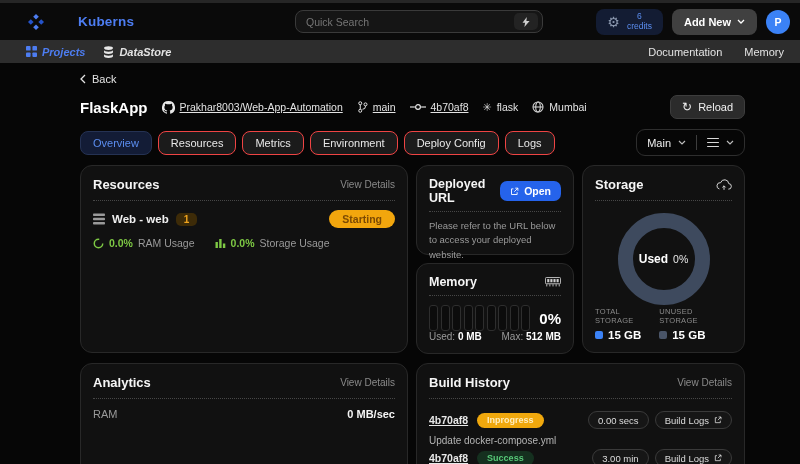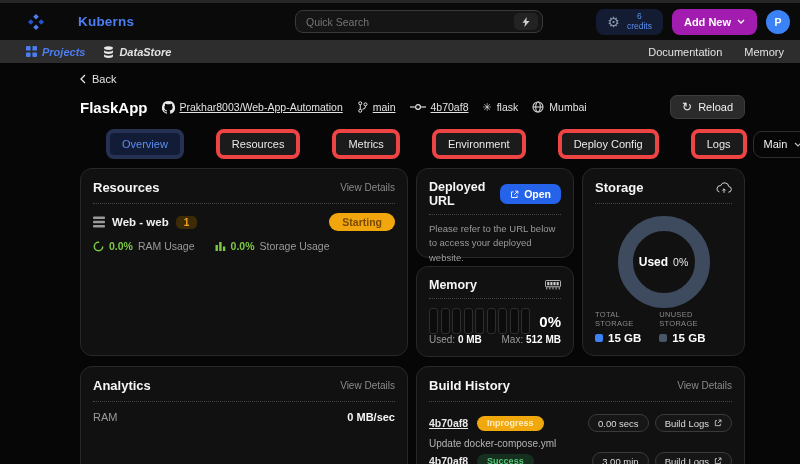--- a/index.html
+++ b/index.html
@@ -14,21 +14,21 @@
   .search-box { position:absolute; left:295px; top:7px; width:248px; height:23px; background:#151515;
     border:1px solid #3a3a3a; border-radius:8px; display:flex; align-items:center; padding:0 4px 0 10px; }
   .search-box input { flex:1; background:transparent; border:none; outline:none; color:#9ca3af;
     font-size:10.5px; font-family:inherit; }
   .kbd-box { width:24px; height:17px; background:#232323; border-radius:5px; display:flex; align-items:center; justify-content:center; }
   .bar-right { position:absolute; right:10px; top:0; height:37px; display:flex; align-items:center; gap:9px; }
   .credits { display:flex; align-items:center; gap:7px; background:#131c33; border-radius:8px; padding:3px 11px; height:26px; }
   .gear { color:#8a97ad; font-size:14px; line-height:1; }
   .credits-col { display:flex; flex-direction:column; align-items:center; line-height:1.15; }
   .credits-col span { color:#5b8def; font-size:8.5px; }
-  .add-new { background:#a21caf; color:#fff; border:none; border-radius:8px; height:26px; padding:0 12px;
+  .add-new { background:#404040; color:#fff; border:none; border-radius:8px; height:26px; padding:0 12px;
     font-size:11px; font-weight:bold; font-family:inherit; display:flex; align-items:center; gap:6px; cursor:pointer; }
   .avatar { width:24px; height:24px; border-radius:50%; background:#3b82f6; color:#fff; font-size:10.5px;
     font-weight:bold; display:flex; align-items:center; justify-content:center; }
 
   
   .sub-nav { height:23px; background:#2d2d2d; display:flex; align-items:center; padding:0 16px 0 26px; gap:18px; }
   .nav-item { display:flex; align-items:center; gap:5px; font-size:11px; font-weight:bold; color:#e3e3e3; cursor:pointer;font-style:italic; }
   .nav-item.active { color:#4d7df2; }
   .sub-nav-right { margin-left:auto; display:flex; gap:22px; font-size:11px; color:#e3e3e3; }
   .sub-nav-right span { cursor:pointer; }
@@ -37,22 +37,22 @@
   .back-row { margin:10px 0 0 80px; font-size:11px; color:#e3e3e3; display:flex; align-items:center; gap:6px; width:60px; cursor:pointer; }
   .app-row { margin:10px 0 0 80px; width:665px; display:flex; align-items:center; }
   .app-name { font-size:15px; font-weight:bold; color:#fff; margin-right:14px; }
   .meta-item { display:flex; align-items:center; gap:5px; font-size:10.5px; color:#e3e3e3; margin-right:14px; }
   .meta-item a { color:#e3e3e3; text-decoration:underline; cursor:pointer; }
   .reload-btn { margin-left:auto; background:#2b2b2b; border:1px solid #3d3d3d; border-radius:7px; color:#f0f0f0;
     font-size:11px; font-family:inherit; padding:4px 11px; display:flex; align-items:center; gap:6px; cursor:pointer; }
 
   
   .tabs-row { margin:10px 0 0 80px; width:665px; display:flex; align-items:center; gap:6px; }
-  .tab { background:#1b1b1b; border:4px solid #ef4444; border-radius:8px; color:#e8e8e8; font-size:11px;
-    font-family:inherit; padding:5px 12px; cursor:pointer; white-space:nowrap;margin-left:26px; }
+  .tab { background:#1b1b1b; border:1px solid #ef4444; border-radius:8px; color:#e8e8e8; font-size:11px;
+    font-family:inherit; padding:5px 12px; cursor:pointer; white-space:nowrap; }
   .tab.active { background:#131c36; border-color:#253253; color:#5b8def; }
   .tabs-right { margin-left:auto; display:flex; align-items:center; border:1px solid #2e2e2e; border-radius:9px;
     height:27px; padding:0 10px; gap:10px; }
   .env-select, .menu-select { display:flex; align-items:center; gap:7px; font-size:11px; color:#f0f0f0; cursor:pointer; }
   .vdiv { width:1px; height:15px; background:#3d3d3d; }
   .burger { display:flex; flex-direction:column; gap:2.5px; }
   .burger i { display:block; width:12px; height:1.6px; background:#d8d8d8; border-radius:1px; }
 
   
   .content { margin:9px 0 0 80px; width:665px; }

